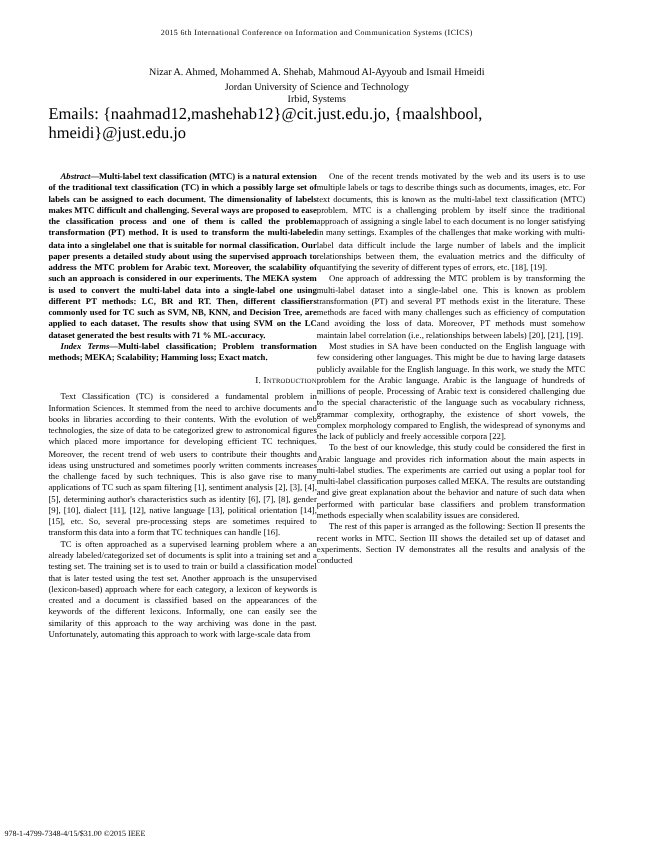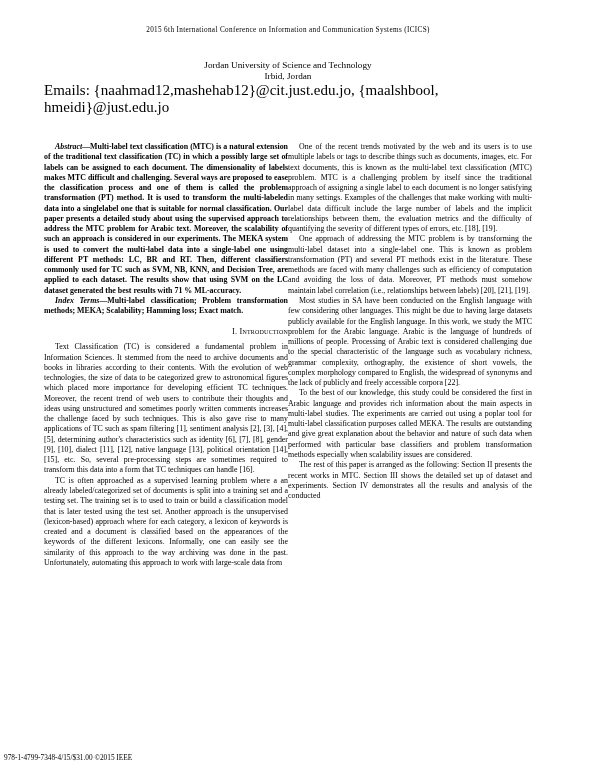--- a/index.html
+++ b/index.html
@@ -108,22 +108,23 @@
   }
 </style>
 </head>
 <body>
 
 <div class="page">
 
   <div class="conf-header">2015 6th International Conference on Information and Communication Systems (ICICS)</div>
 
 
+  <div class="authors">Nizar A. Ahmed, Mohammed A. Shehab, Mahmoud Al-Ayyoub and Ismail Hmeidi</div>
   <div class="affil">Jordan University of Science and Technology</div>
-  <div class="affil">Irbid, Jordan</div>
+  <div class="affil">Irbid, Systems</div>
   <div class="emails">Emails: {naahmad12,mashehab12}@cit.just.edu.jo, {maalshbool, hmeidi}@just.edu.jo</div>
 
   <div class="columns">
 
     <div class="col">
       <p class="abstract"><span class="lead">Abstract—</span><span>Multi-label text classification (MTC) is a natural extension of the traditional text classification (TC) in which a possibly large set of labels can be assigned to each document. The dimensionality of labels makes MTC difficult and challenging. Several ways are proposed to ease the classification process and one of them is called the problem transformation (PT) method. It is used to transform the multi-labeled data into a singlelabel one that is suitable for normal classification. Our paper presents a detailed study about using the supervised approach to address the MTC problem for Arabic text. Moreover, the scalability of such an approach is considered in our experiments. The MEKA system is used to convert the multi-label data into a single-label one using different PT methods: LC, BR and RT. Then, different classifiers commonly used for TC such as SVM, NB, KNN, and Decision Tree, are applied to each dataset. The results show that using SVM on the LC dataset generated the best results with 71 % ML-accuracy.</span></p>
 
       <p class="indexterms"><span class="lead">Index Terms—</span><span>Multi-label classification; Problem transformation methods; MEKA; Scalability; Hamming loss; Exact match.</span></p>
 
       <div class="section-head">I.    Introduction</div>

